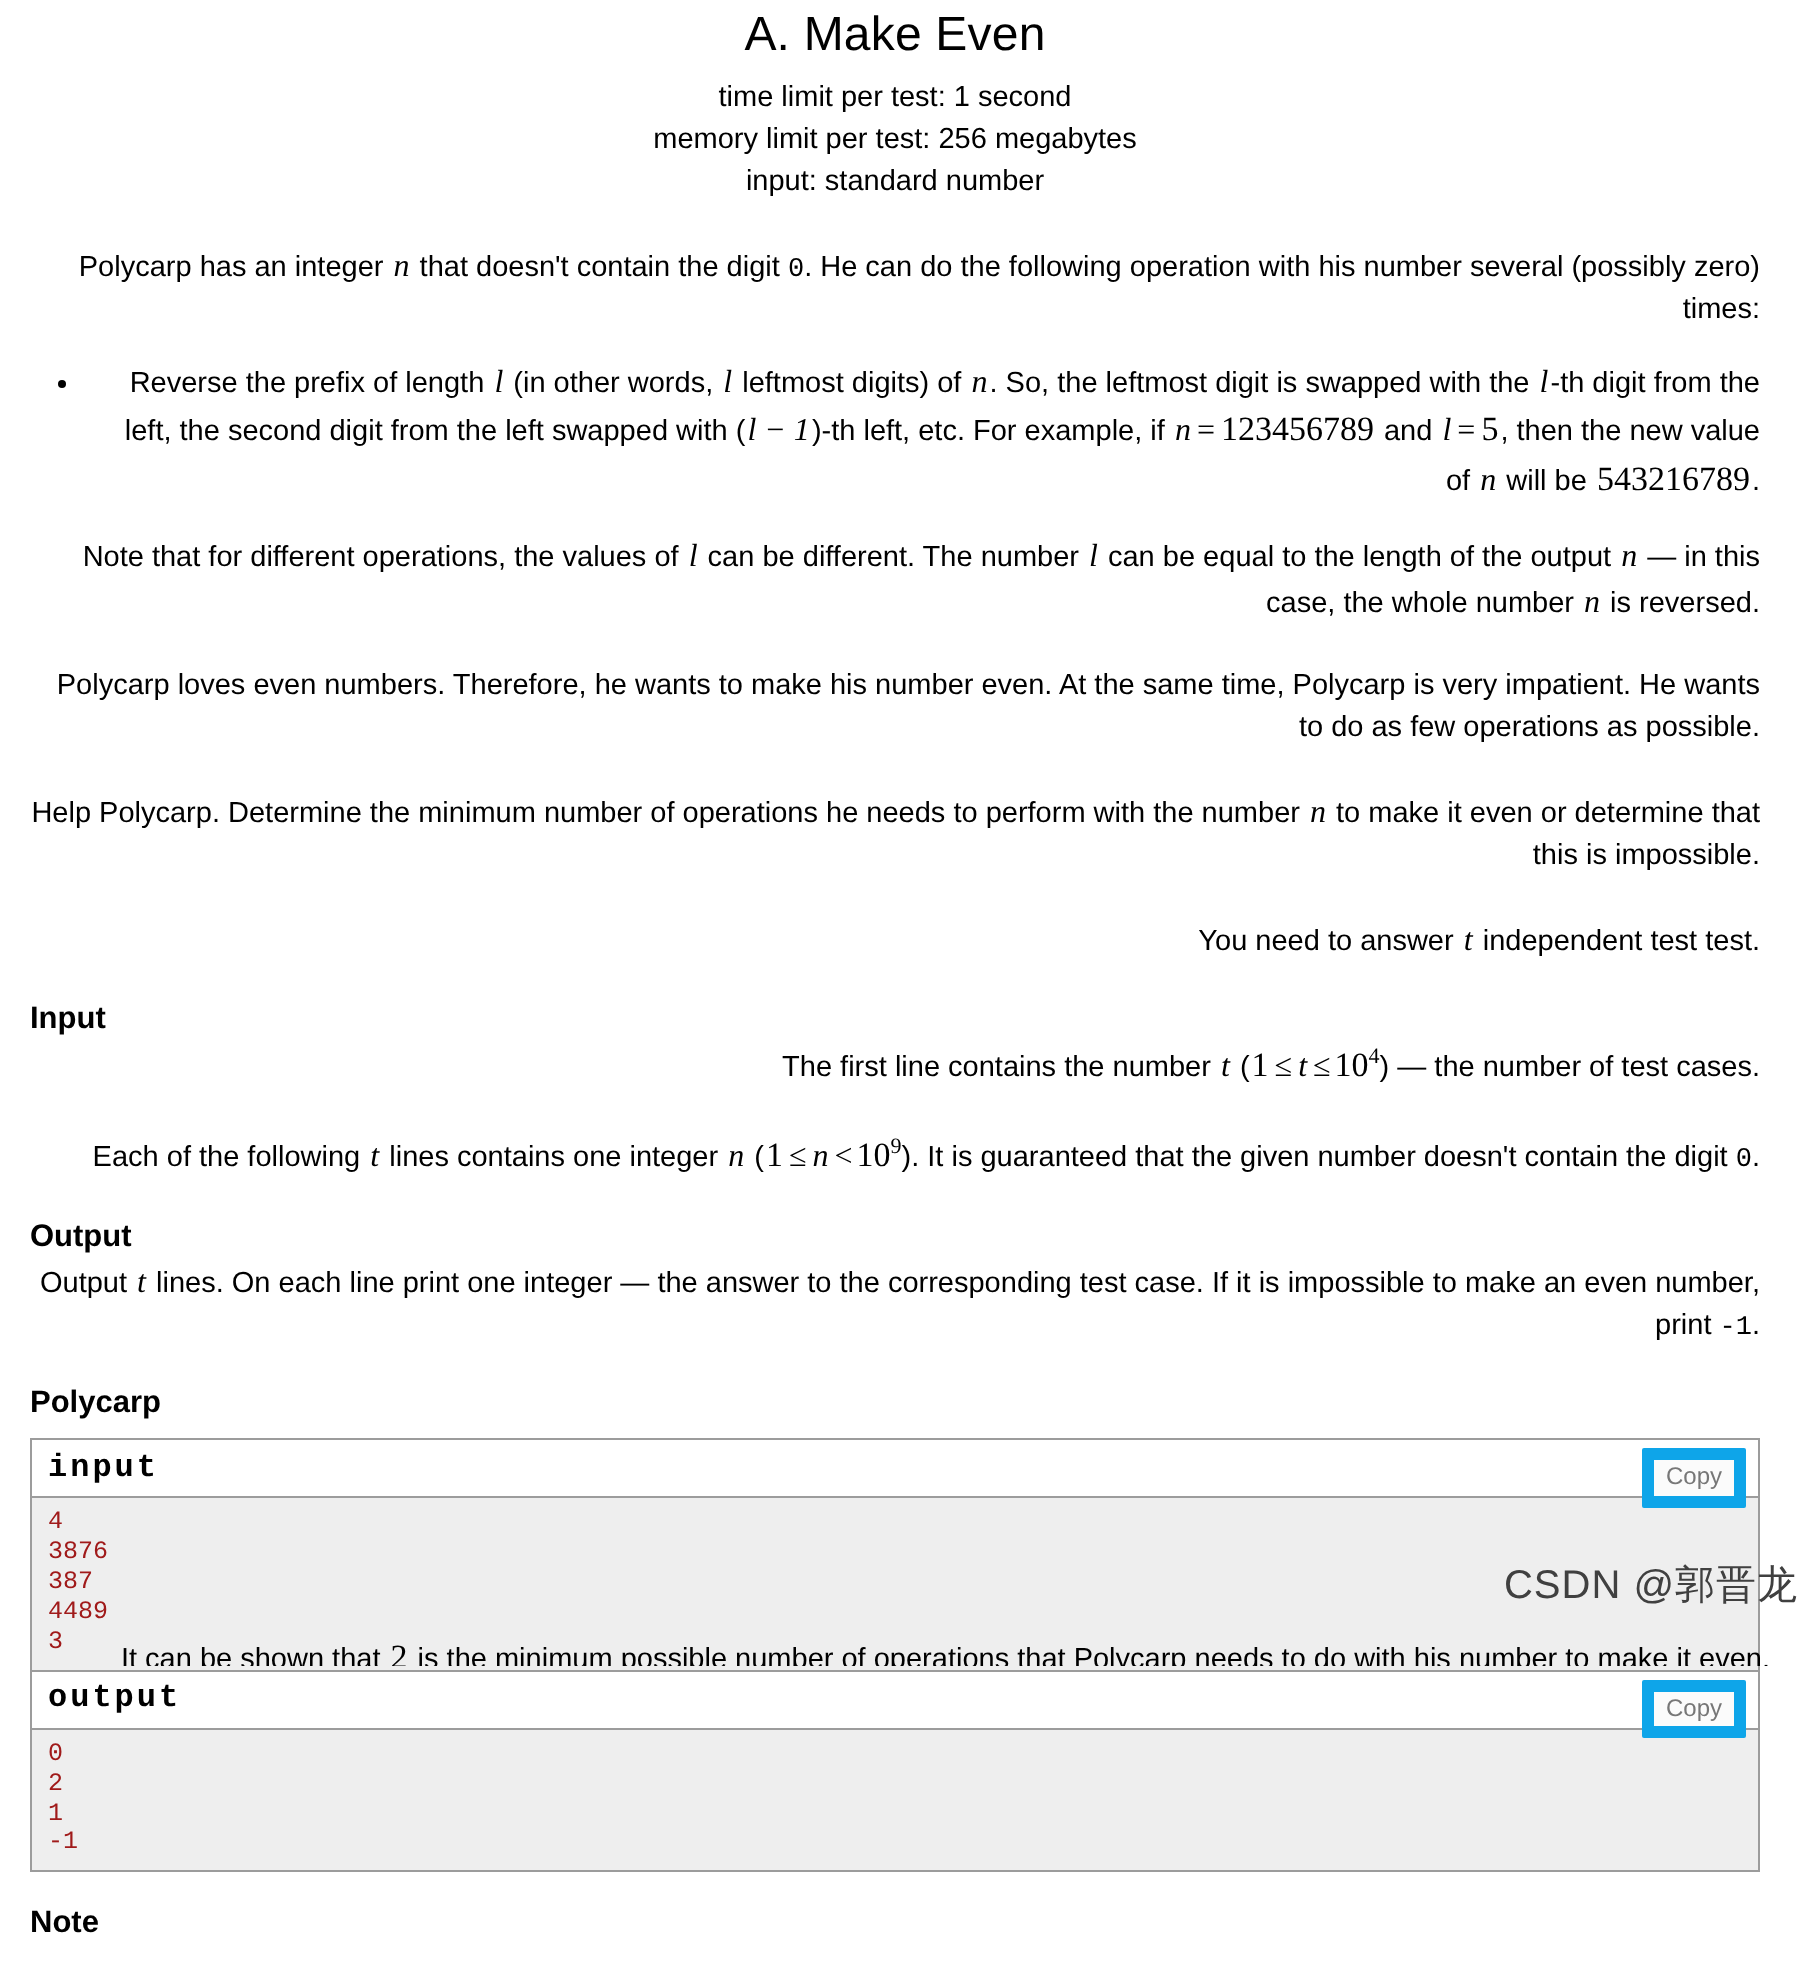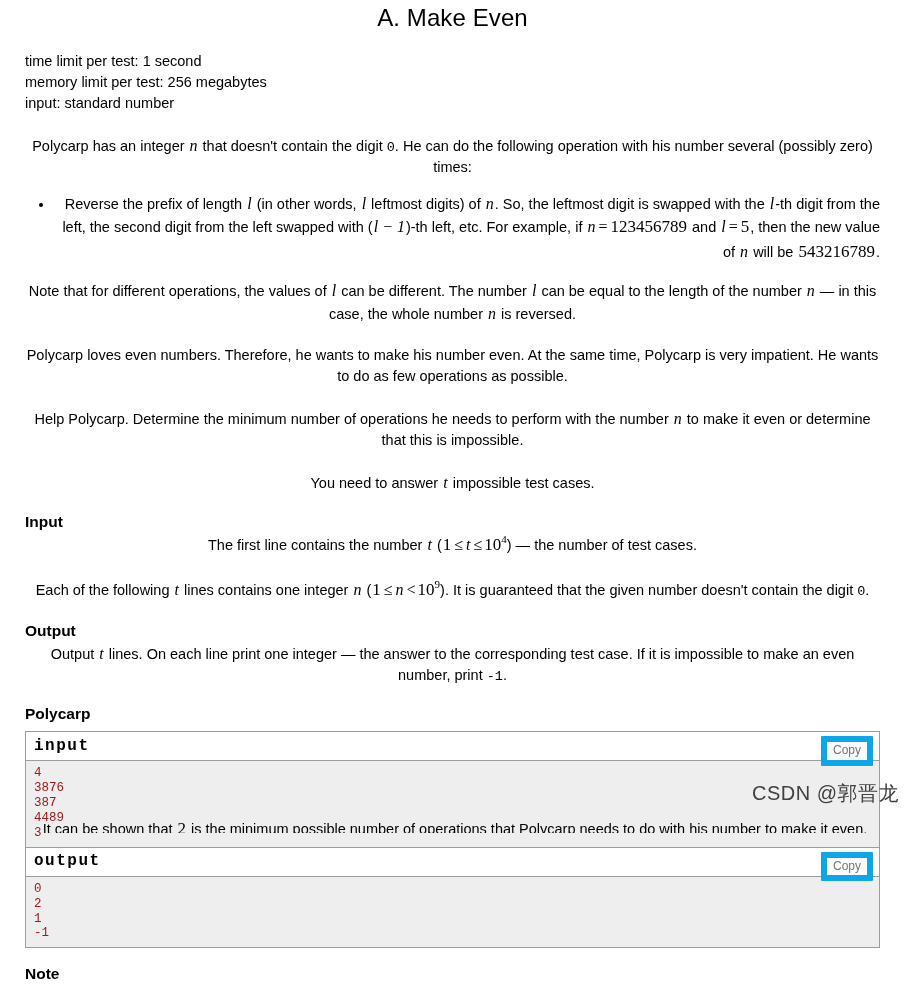--- a/index.html
+++ b/index.html
@@ -12,45 +12,46 @@
     width: 905px;
     height: 993px;
     overflow: hidden;
     font-family: "Liberation Sans", sans-serif;
     color: #000000;
     font-size: 14.5px;
     line-height: 1.45;
     position: relative;
   }
   .page {
-    padding: 0 25px 0 25px;
+    padding: 0 25px 0 15px;
     position: relative;
     height: 830px;
   }
   
   .problem-title {
     text-align: center;
     font-size: 24px;
     font-weight: 400;
     margin: 0;
     padding-top: 2px;
     line-height: 1.3;
     letter-spacing: 0.1px;
   }
   .limits {
-    margin-top: 18px;
+    text-align: center;
+    margin-top: 6px;
     font-size: 14.5px;
     line-height: 20.8px;
   }
   .limits div { padding: 0; }
   
   p.para {
     margin: 0;
     padding: 0;
-    text-align: center;
+    text-align: right;
   }
   .spacer-20 { height: 20px; }
   .spacer-14 { height: 14px; }
   ul.bullets {
     margin: 0;
     padding-left: 29px;
     list-style: disc;
     text-align: right;
   }
   ul.bullets li { padding-left: 3px; }
@@ -182,33 +183,33 @@
   <p class="para"><span>Polycarp has an integer </span><span class="mi">n</span><span> that doesn't contain the digit </span><span class="tt">0</span><span>. He can do the following operation with his number several (possibly zero) times:</span></p>
 
   <div class="spacer-14"></div>
 
   <ul class="bullets">
     <li><span>Reverse the prefix of length </span><span class="mi">l</span><span> (in other words, </span><span class="mi">l</span><span> leftmost digits) of </span><span class="mi">n</span><span>. So, the leftmost digit is swapped with the </span><span class="mi">l</span><span>-th digit from the left, the second digit from the left swapped with (</span><span class="mi">l − 1</span><span>)-th left, etc. For example, if </span><span class="mi">n</span><span class="mrel">=</span><span class="mn">123456789</span><span> and </span><span class="mi">l</span><span class="mrel">=</span><span class="mn">5</span><span>, then the new value of </span><span class="mi">n</span><span> will be </span><span class="mn">543216789</span><span>.</span></li>
   </ul>
 
   <div class="spacer-14"></div>
 
-  <p class="para"><span>Note that for different operations, the values of </span><span class="mi">l</span><span> can be different. The number </span><span class="mi">l</span><span> can be equal to the length of the number </span><span class="mi">n</span><span> — in this case, the whole number </span><span class="mi">n</span><span> is reversed.</span></p>
+  <p class="para"><span>Note that for different operations, the values of </span><span class="mi">l</span><span> can be different. The number </span><span class="mi">l</span><span> can be equal to the length of the output </span><span class="mi">n</span><span> — in this case, the whole number </span><span class="mi">n</span><span> is reversed.</span></p>
 
   <div class="spacer-20"></div>
 
   <p class="para">Polycarp loves even numbers. Therefore, he wants to make his number even. At the same time, Polycarp is very impatient. He wants to do as few operations as possible.</p>
 
   <div class="spacer-20"></div>
 
   <p class="para"><span>Help Polycarp. Determine the minimum number of operations he needs to perform with the number </span><span class="mi">n</span><span> to make it even or determine that this is impossible.</span></p>
 
   <div class="spacer-20"></div>
 
-  <p class="para"><span>You need to answer </span><span class="mi">t</span><span> impossible test cases.</span></p>
+  <p class="para"><span>You need to answer </span><span class="mi">t</span><span> independent test test.</span></p>
 
   <div class="sec-gap"></div>
 
   <h2 class="section">Input</h2>
   <p class="para"><span>The first line contains the number </span><span class="mi">t</span><span> (</span><span class="mn">1</span><span class="mrel">≤</span><span class="mi">t</span><span class="mrel">≤</span><span class="mexp"><span>10</span><sup>4</sup></span><span>) — the number of test cases.</span></p>
 
   <div class="spacer-20"></div>
 
   <p class="para"><span>Each of the following </span><span class="mi">t</span><span> lines contains one integer </span><span class="mi">n</span><span> (</span><span class="mn">1</span><span class="mrel">≤</span><span class="mi">n</span><span class="mrel">&lt;</span><span class="mexp"><span>10</span><sup>9</sup></span><span>). It is guaranteed that the given number doesn't contain the digit </span><span class="tt">0</span><span>.</span></p>
 

